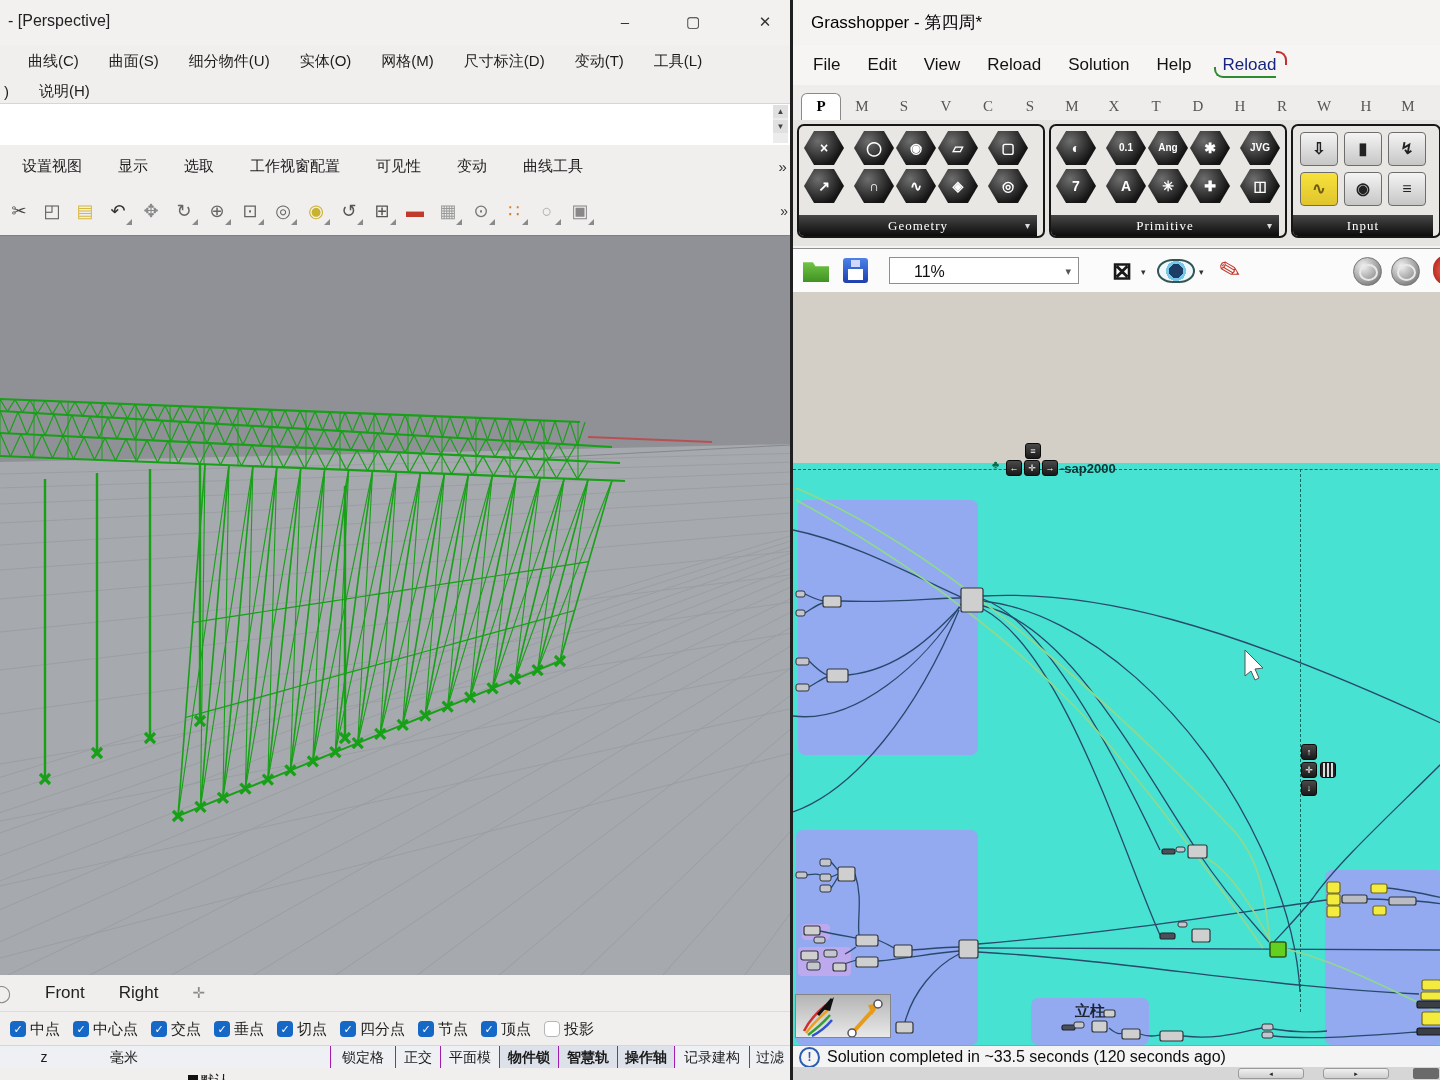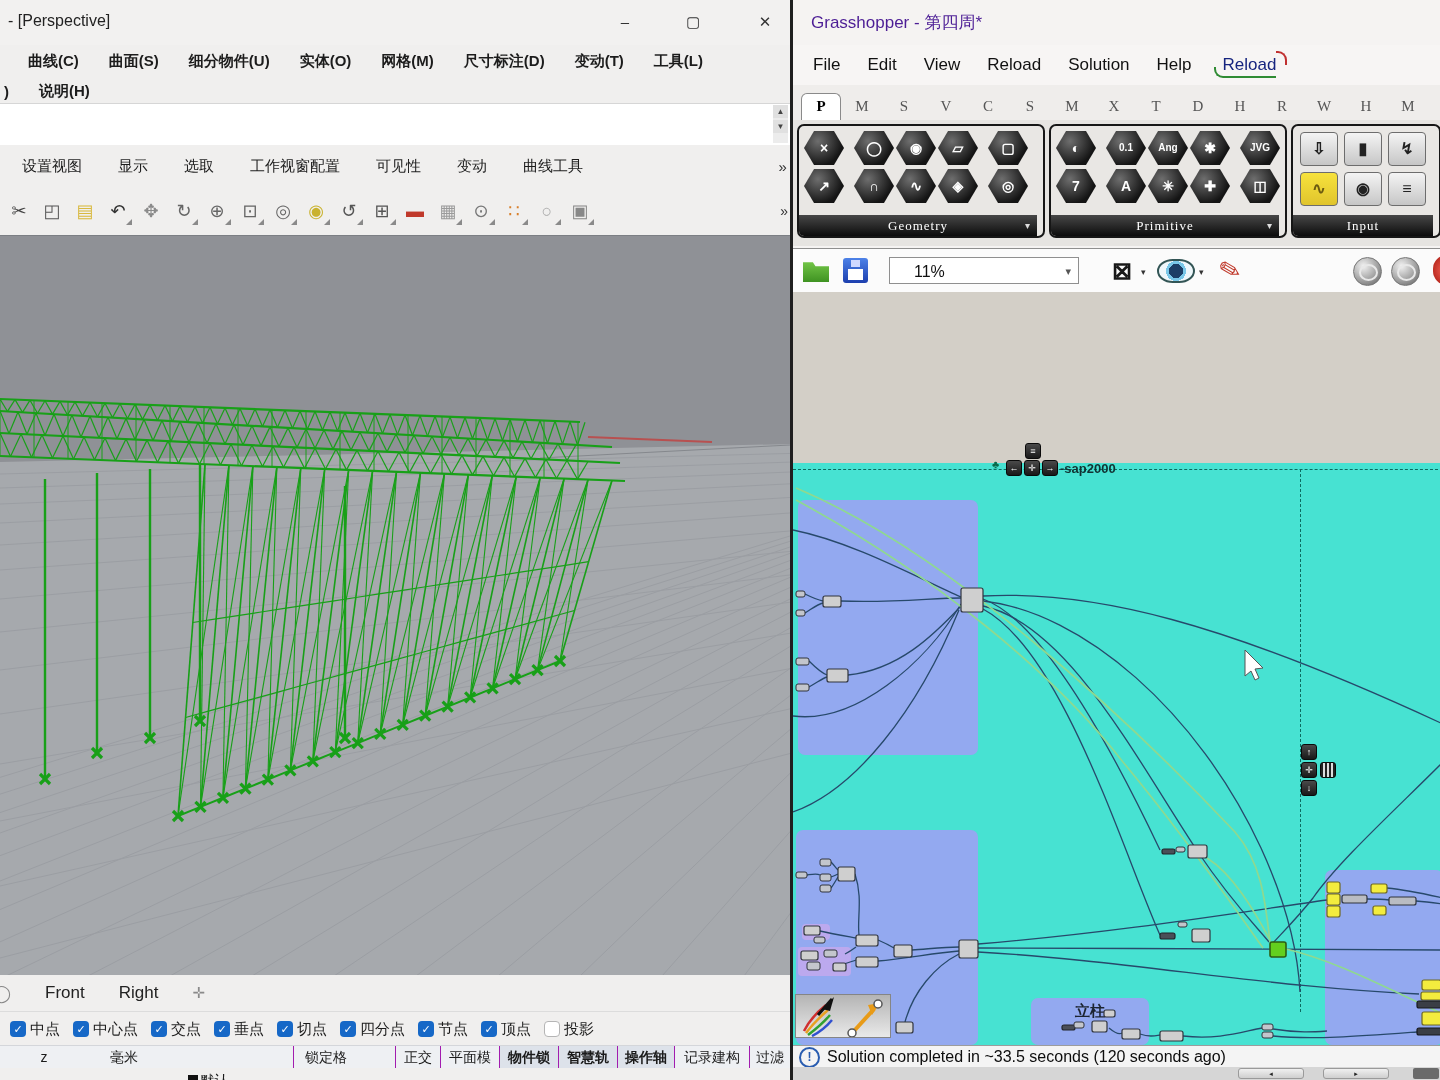--- a/index.html
+++ b/index.html
@@ -4,21 +4,21 @@
 <style>
   html,body{margin:0;padding:0;width:1440px;height:1080px;overflow:hidden;
     font-family:"Liberation Sans",sans-serif;background:#e8e6e3;}
   #app{position:relative;width:1440px;height:1080px;}
 
   
   #rhino{position:absolute;left:0;top:0;width:790px;height:1080px;background:#f0efee;}
   #r-title{position:absolute;left:0;top:0;width:870px;height:45px;background:#f2f1f0;}
   #r-title .ttl{position:absolute;left:8px;top:12px;font-size:16px;color:#222;}
   .winbtn{position:absolute;top:10px;width:26px;height:24px;text-align:center;line-height:24px;font-size:15px;color:#333;}
-  #r-menus{position:absolute;left:0;top:45px;width:790px;height:58px;font-weight:bold;}
+  #r-menus{position:absolute;left:0;top:45px;width:790px;height:58px;}
   .menurow{display:flex;gap:30px;padding:2px 0 0 28px;font-size:15px;color:#1c1c1c;height:28px;align-items:center;}
   .menurow .clip{margin-left:-24px;color:#1c1c1c;}
   #r-cmd{position:absolute;left:0;top:103px;width:790px;height:42px;background:#fff;border-top:1px solid #d6d6d6;border-bottom:1px solid #cfcfcf;}
   #r-cmd .sbar{position:absolute;right:2px;top:1px;width:15px;height:38px;background:#ececec;}
   #r-cmd .sbar span{display:block;width:15px;height:13px;font-size:8px;text-align:center;line-height:13px;color:#444;background:#e0e0e0;margin-bottom:2px;}
   #r-ttabs{position:absolute;left:0;top:145px;width:790px;height:42px;display:flex;align-items:center;gap:36px;padding-left:22px;font-size:15px;color:#1c1c1c;background:#f0efee;}
   #r-ttabs .ovf{margin-left:auto;margin-right:6px;color:#333;display:flex;gap:4px;align-items:center;}
   #r-ttabs .gear{color:#b9b7b3;font-size:18px;}
   #r-ticons{position:absolute;left:0;top:187px;width:790px;height:48px;display:flex;align-items:center;gap:7px;padding-left:6px;background:#f0efee;border-bottom:1px solid #d8d8d8;}
   .ricon{position:relative;width:26px;height:26px;text-align:center;line-height:26px;font-size:18px;}
@@ -37,21 +37,21 @@
   .stc{text-align:center;white-space:nowrap;overflow:hidden;height:22px;line-height:22px;}
   .stc.rt{border-left:1px solid #a21caf;}
   .stc.hl{background:#dde2ea;font-weight:bold;}
   .stc .sq{display:inline-block;width:10px;height:10px;background:#111;margin-right:3px;}
   #r-bstrip{position:absolute;left:0;top:1067px;width:790px;height:13px;background:#b6b9bd;overflow:hidden;}
   #r-bstrip span{font-family:"DejaVu Sans Mono",monospace;font-size:12px;font-weight:bold;color:#33373c;position:relative;top:-3px;left:2px;}
 
   
   #gh{position:absolute;left:790px;top:0;width:650px;height:1080px;background:#f5f3f2;border-left:3px solid #1f1f1f;box-sizing:border-box;}
   #g-title{position:absolute;left:0;top:0;width:650px;height:45px;}
-  #g-title .ttl{position:absolute;left:18px;top:11px;font-size:17px;color:#4c1d95;}
+  #g-title .ttl{position:absolute;left:18px;top:11px;font-size:17px;color:#000000;}
   #g-menus{position:absolute;left:0;top:45px;width:650px;height:40px;background:#f7f5f4;display:flex;align-items:center;gap:27px;padding-left:20px;font-size:17px;color:#111;}
   .reload{color:#16247f;position:relative;padding:0 4px;}
   .reload::after{content:"";position:absolute;left:-5px;right:4px;bottom:-3px;height:9px;border:2px solid #2f8b33;border-top:none;border-right:none;border-radius:0 0 0 9px;}
   .reload::before{content:"";position:absolute;right:-7px;top:-4px;width:9px;height:12px;border-right:2px solid #c03030;border-top:2px solid #c03030;border-radius:0 9px 0 0;}
   #g-tabs{position:absolute;left:0;top:85px;width:650px;height:35px;background:#efedeb;display:flex;align-items:flex-end;font-family:"Liberation Serif",serif;}
   .gtab{width:42px;text-align:center;font-size:15px;color:#555;padding-bottom:5px;}
   .gtab.active{width:38px;background:#fff;border:1px solid #8a8a8a;border-bottom:none;border-radius:6px 6px 0 0;color:#000;font-weight:bold;height:24px;line-height:24px;padding-bottom:2px;margin-left:8px;}
   #g-panels{position:absolute;left:0;top:120px;width:650px;height:126px;background:#e6e4e1;}
   .gpanel{position:absolute;top:4px;height:114px;border:2px solid #161616;border-radius:7px;background:#e9e7e4;box-sizing:border-box;overflow:hidden;}
   .gpanel .icons{display:flex;flex-wrap:wrap;padding:3px 4px 0 4px;}
@@ -628,21 +628,21 @@
           <span class="cbbox off"></span>
           <span>投影</span>
         </span>
       </div>
     <div id="r-status">
         <span class="stc" style="width: 88px;">z</span>
         <span class="stc" style="width: 72px;">毫米</span>
         <span class="stc" style="width: 96px; margin-top: 46px;"><span class="sq"></span>默认</span>
         <span class="stc" style="flex: 1 1 0%;"></span>
         <span class="stc rt" style="width: 64px;">锁定格</span>
-        <span class="stc rt" style="width: 44px; margin-left: 37px;">正交</span>
+        <span class="stc rt" style="width: 44px;">正交</span>
         <span class="stc rt" style="width: 58px;">平面模</span>
         <span class="stc rt hl" style="width: 58px;">物件锁</span>
         <span class="stc rt hl" style="width: 58px;">智慧轨</span>
         <span class="stc rt hl" style="width: 56px;">操作轴</span>
         <span class="stc rt" style="width: 74px;">记录建构</span>
         <span class="stc rt" style="width: 40px;">过滤</span>
       </div>
   </div>
 
   <div id="gh">

